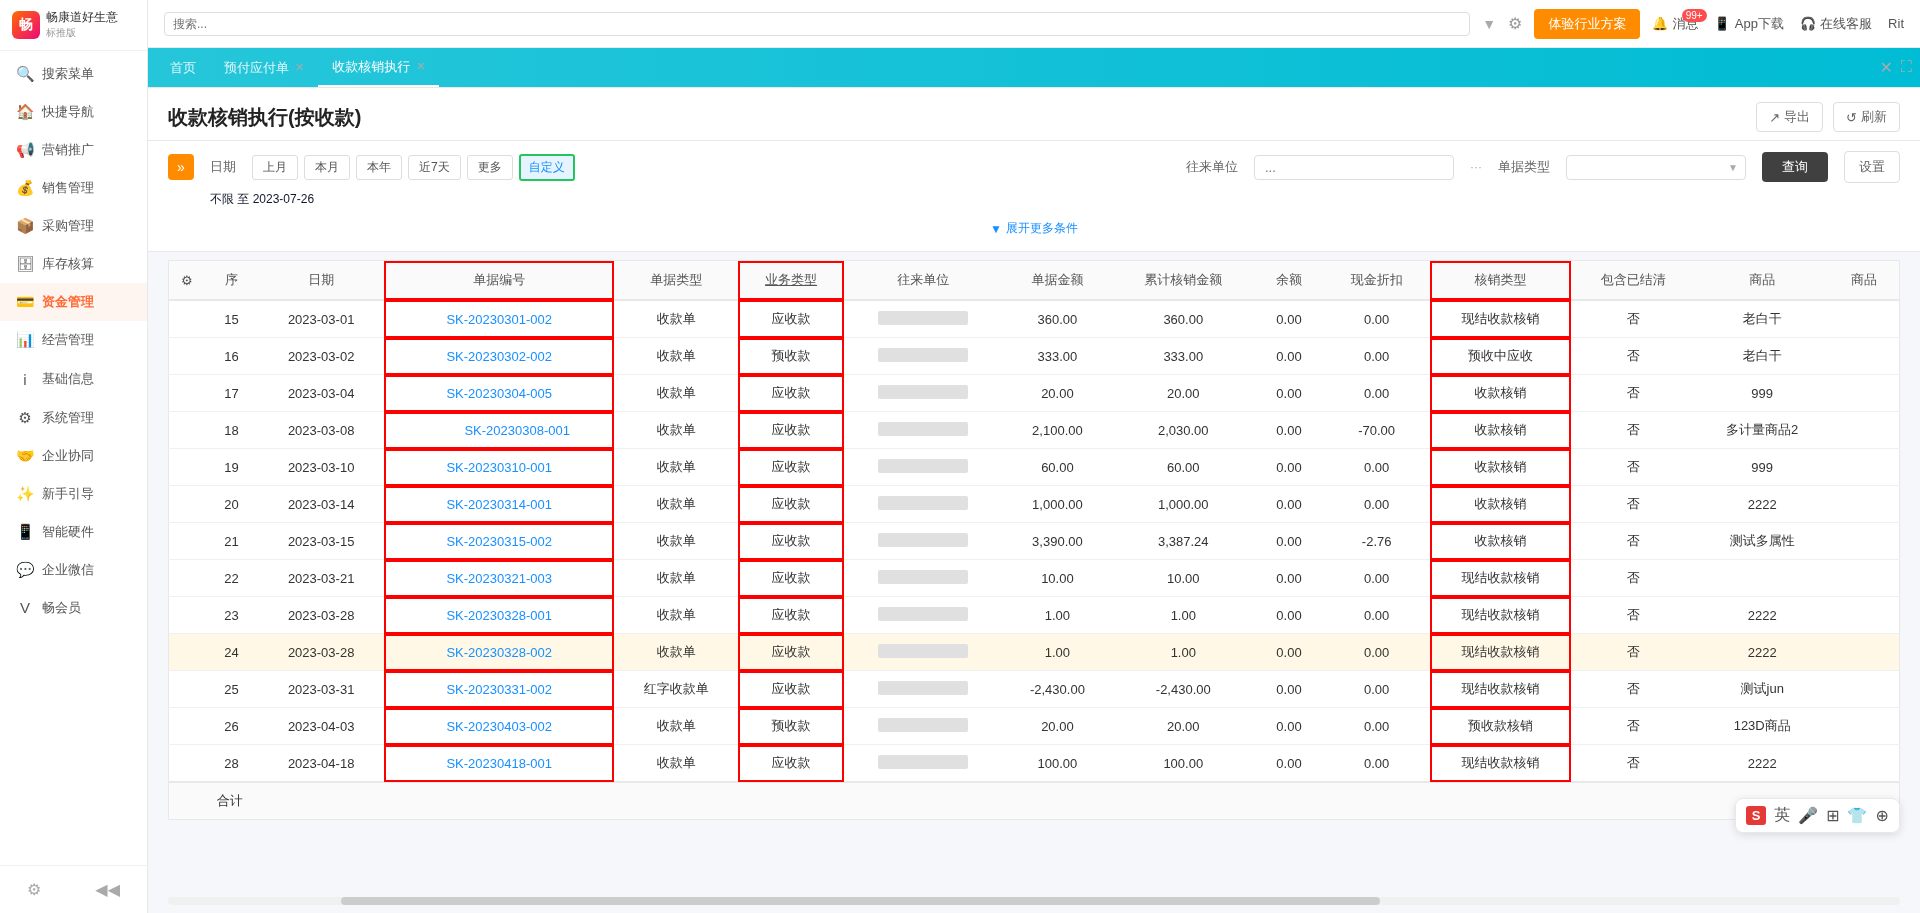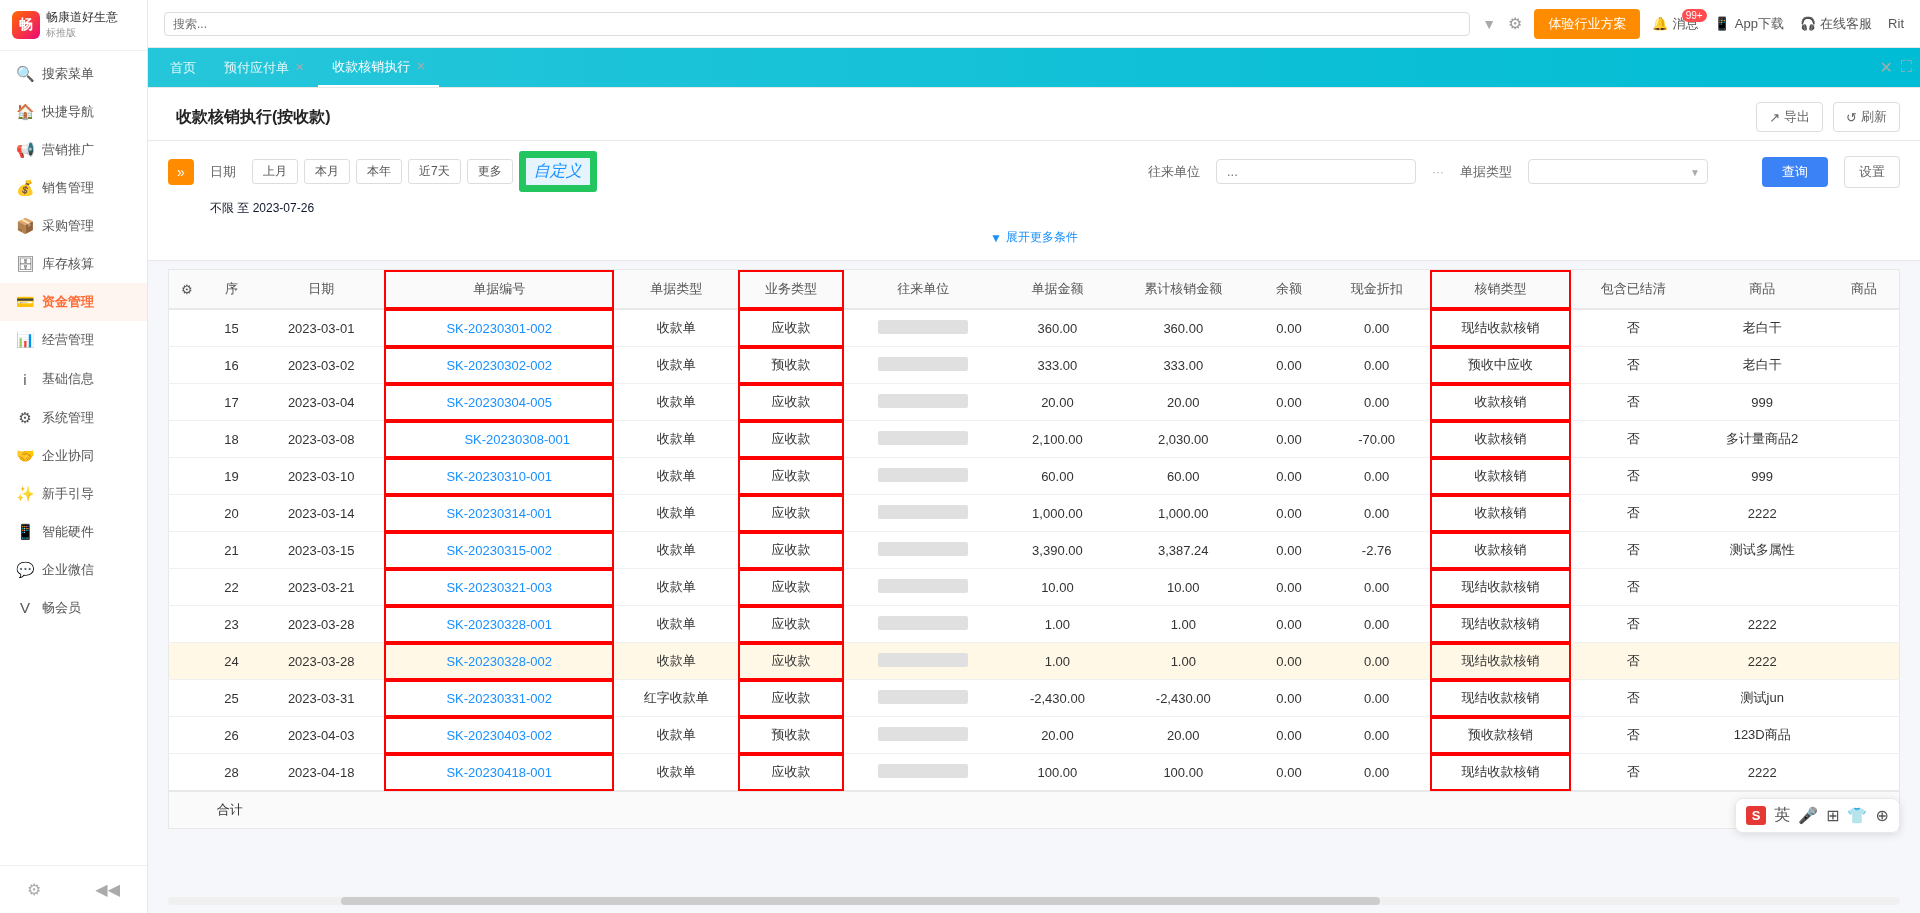--- a/index.html
+++ b/index.html
@@ -86,21 +86,21 @@
     .tab-close { color: #aaa; font-size: 11px; cursor: pointer; }
     .tab-actions { margin-left: auto; display: flex; gap: 8px; color: #aaa; cursor: pointer; font-size: 16px; }
 
     
     .page-content { flex: 1; overflow: hidden; display: flex; flex-direction: column; background: #f5f7fa; }
     .page-header {
       background: #fff; padding: 14px 20px 8px;
       border-bottom: 1px solid #e8e8e8;
       display: flex; align-items: center; justify-content: space-between;
     }
-    .page-title { font-size: 16px; font-weight: 600; color: #222; margin-left: 8px; }
+    .page-title { font-size: 20px; font-weight: 600; color: #222; }
     .page-header-actions { display: flex; gap: 10px; }
     .btn-export {
       display: flex; align-items: center; gap: 4px;
       color: #666; border: 1px solid #ddd; background: #fff;
       border-radius: 4px; padding: 5px 12px; cursor: pointer; font-size: 13px;
     }
     .btn-refresh {
       display: flex; align-items: center; gap: 4px;
       color: #666; border: 1px solid #ddd; background: #fff;
       border-radius: 4px; padding: 5px 12px; cursor: pointer; font-size: 13px;
@@ -118,39 +118,39 @@
       background: #ff8c00; color: #fff;
       display: flex; align-items: center; justify-content: center;
       border-radius: 4px; cursor: pointer; font-size: 14px; flex-shrink: 0;
     }
     .filter-label { color: #666; font-size: 13px; white-space: nowrap; }
     .filter-date-group { display: flex; align-items: center; gap: 6px; }
     .filter-btn {
       padding: 3px 10px; border: 1px solid #ddd; border-radius: 3px;
       cursor: pointer; font-size: 12px; color: #555; background: #fff;
     }
-    .filter-custom { background: #e6f4ff; color: #1890ff; border: 7px solid #22c55e; border-radius: 3px; padding: 3px 8px; font-size: 16px; font-style: italic; }
+    .filter-custom { background: #e6f4ff; color: #1890ff; border: 2px solid #22c55e; border-radius: 3px; padding: 3px 8px; font-size: 12px; }
     .filter-date-val { color: #0f172a; font-size: 12px; }
     .filter-input {
       border: 1px solid #ddd; border-radius: 4px; padding: 4px 10px;
       font-size: 13px; color: #333; min-width: 160px; outline: none;
     }
     .filter-select {
       border: 1px solid #ddd; border-radius: 4px; padding: 4px 10px;
       font-size: 13px; color: #333; min-width: 180px; outline: none;
       background: #fff; appearance: none; cursor: pointer;
     }
     .filter-select-wrap { position: relative; display: inline-block; }
     .filter-select-wrap::after {
       content: '▼'; position: absolute; right: 8px; top: 50%; transform: translateY(-50%);
       font-size: 10px; color: #aaa; pointer-events: none;
     }
     .btn-query {
-      background: #3b82f6; color: #fff; border: none;
-      border-radius: 4px; padding: 6px 20px; cursor: pointer; font-size: 13px; margin-left: 38px;
+      background: #404040; color: #fff; border: none;
+      border-radius: 4px; padding: 6px 20px; cursor: pointer; font-size: 13px;
     }
     .btn-setting {
       background: #fff; color: #666; border: 1px solid #ddd;
       border-radius: 4px; padding: 6px 14px; cursor: pointer; font-size: 13px;
     }
     .expand-more {
       text-align: center; color: #1890ff; font-size: 12px; cursor: pointer;
       padding: 4px 0; display: flex; align-items: center; justify-content: center; gap: 4px;
     }
 
@@ -394,21 +394,21 @@
 
     <div class="table-wrap">
       <table class="data-table">
         <thead>
           <tr>
             <th class="col-gear">⚙</th>
             <th>序</th>
             <th>日期</th>
             <th style="outline:2px solid red; outline-offset:-2px;">单据编号</th>
             <th>单据类型</th>
-            <th style="outline:2px solid red; outline-offset:-2px;">业务类型</th>
+            <th style="outline:2px solid red; outline-offset:-2px;text-decoration:underline;">业务类型</th>
             <th>往来单位</th>
             <th>单据金额</th>
             <th>累计核销金额</th>
             <th>余额</th>
             <th>现金折扣</th>
             <th style="outline:2px solid red; outline-offset:-2px;">核销类型</th>
             <th>包含已结清</th>
             <th>商品</th>
             <th>商品</th>
           </tr>

